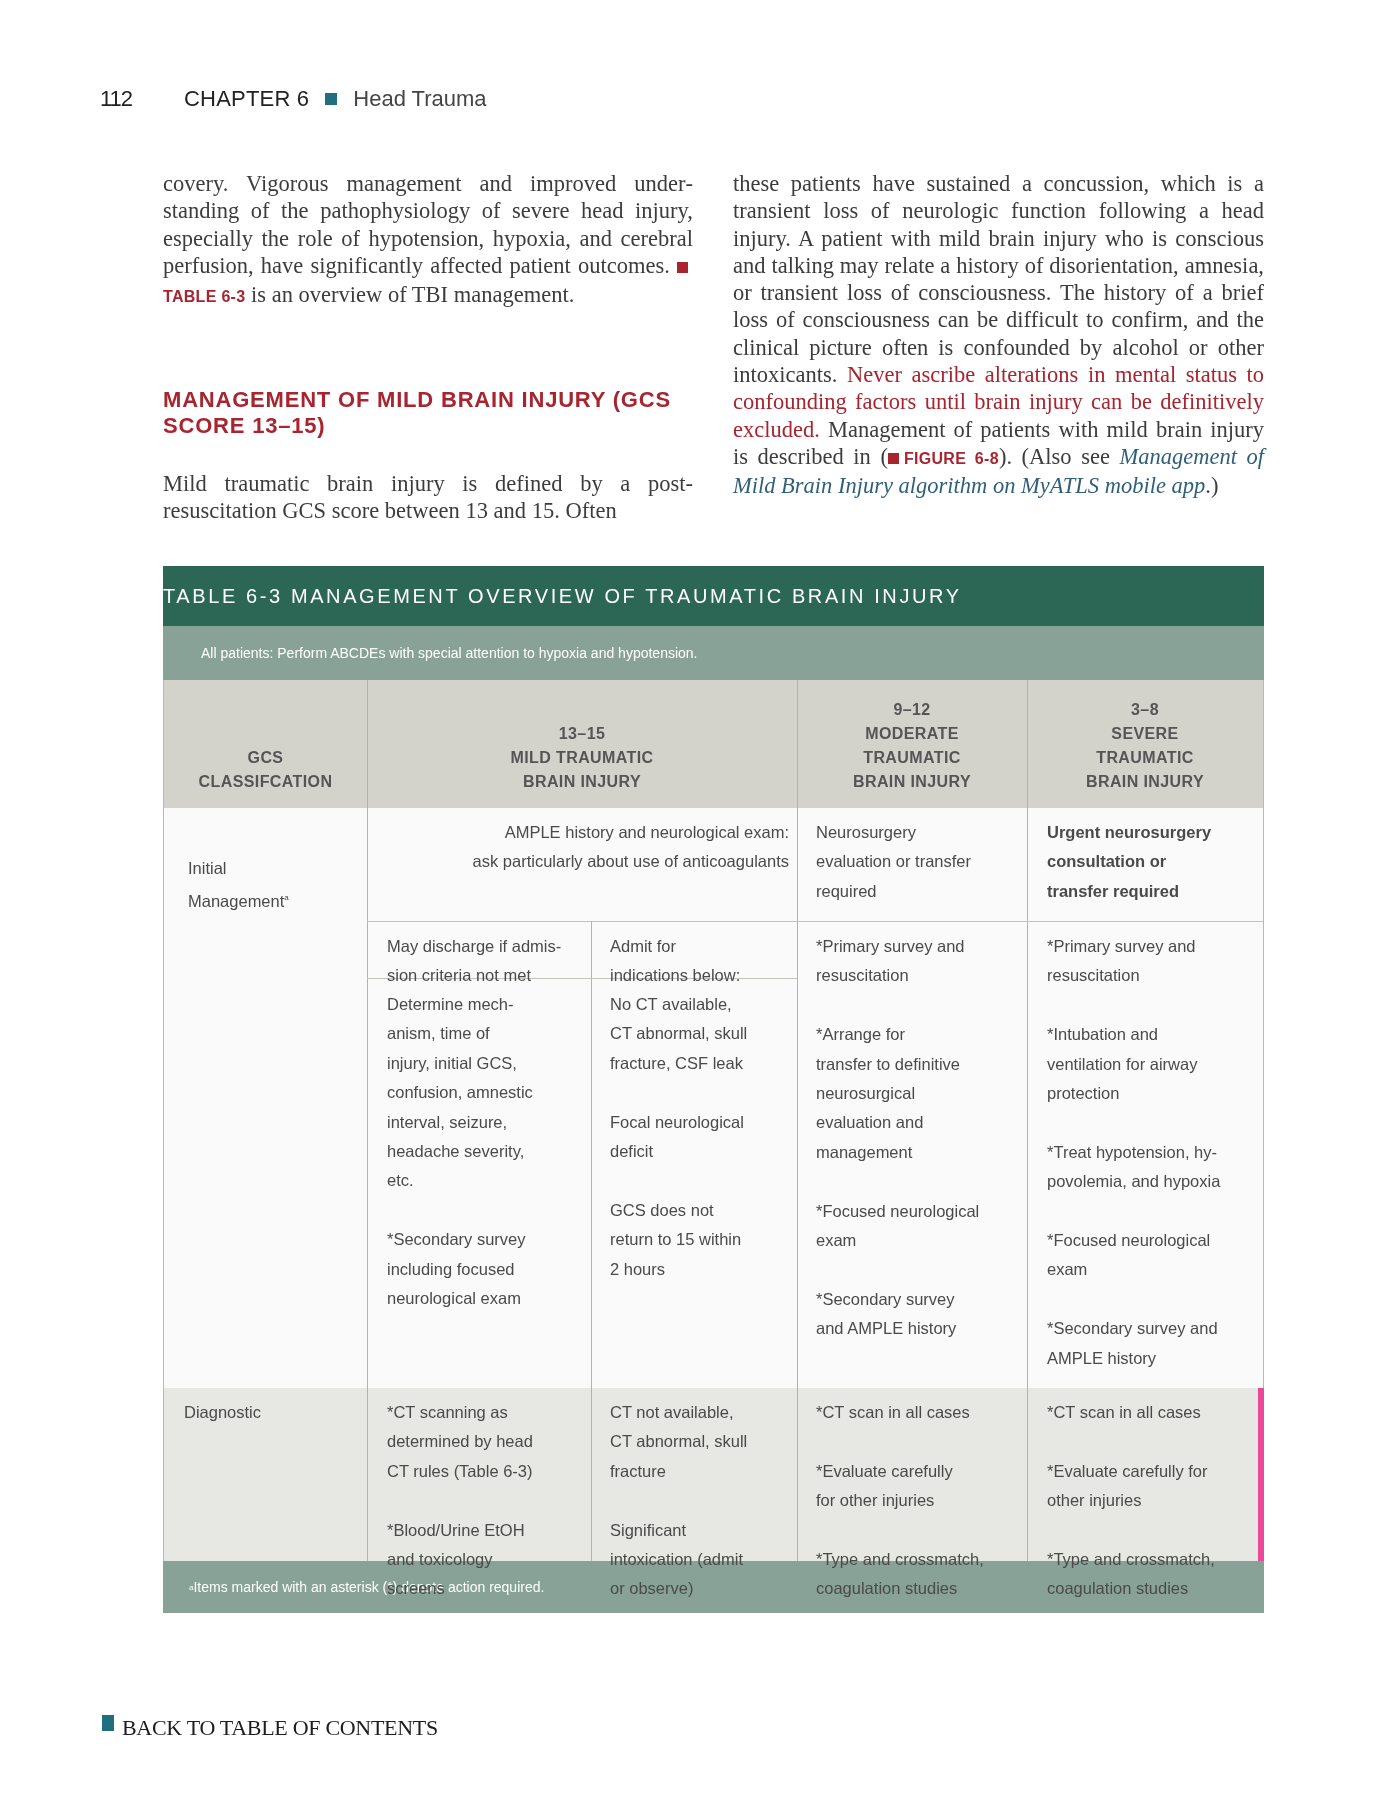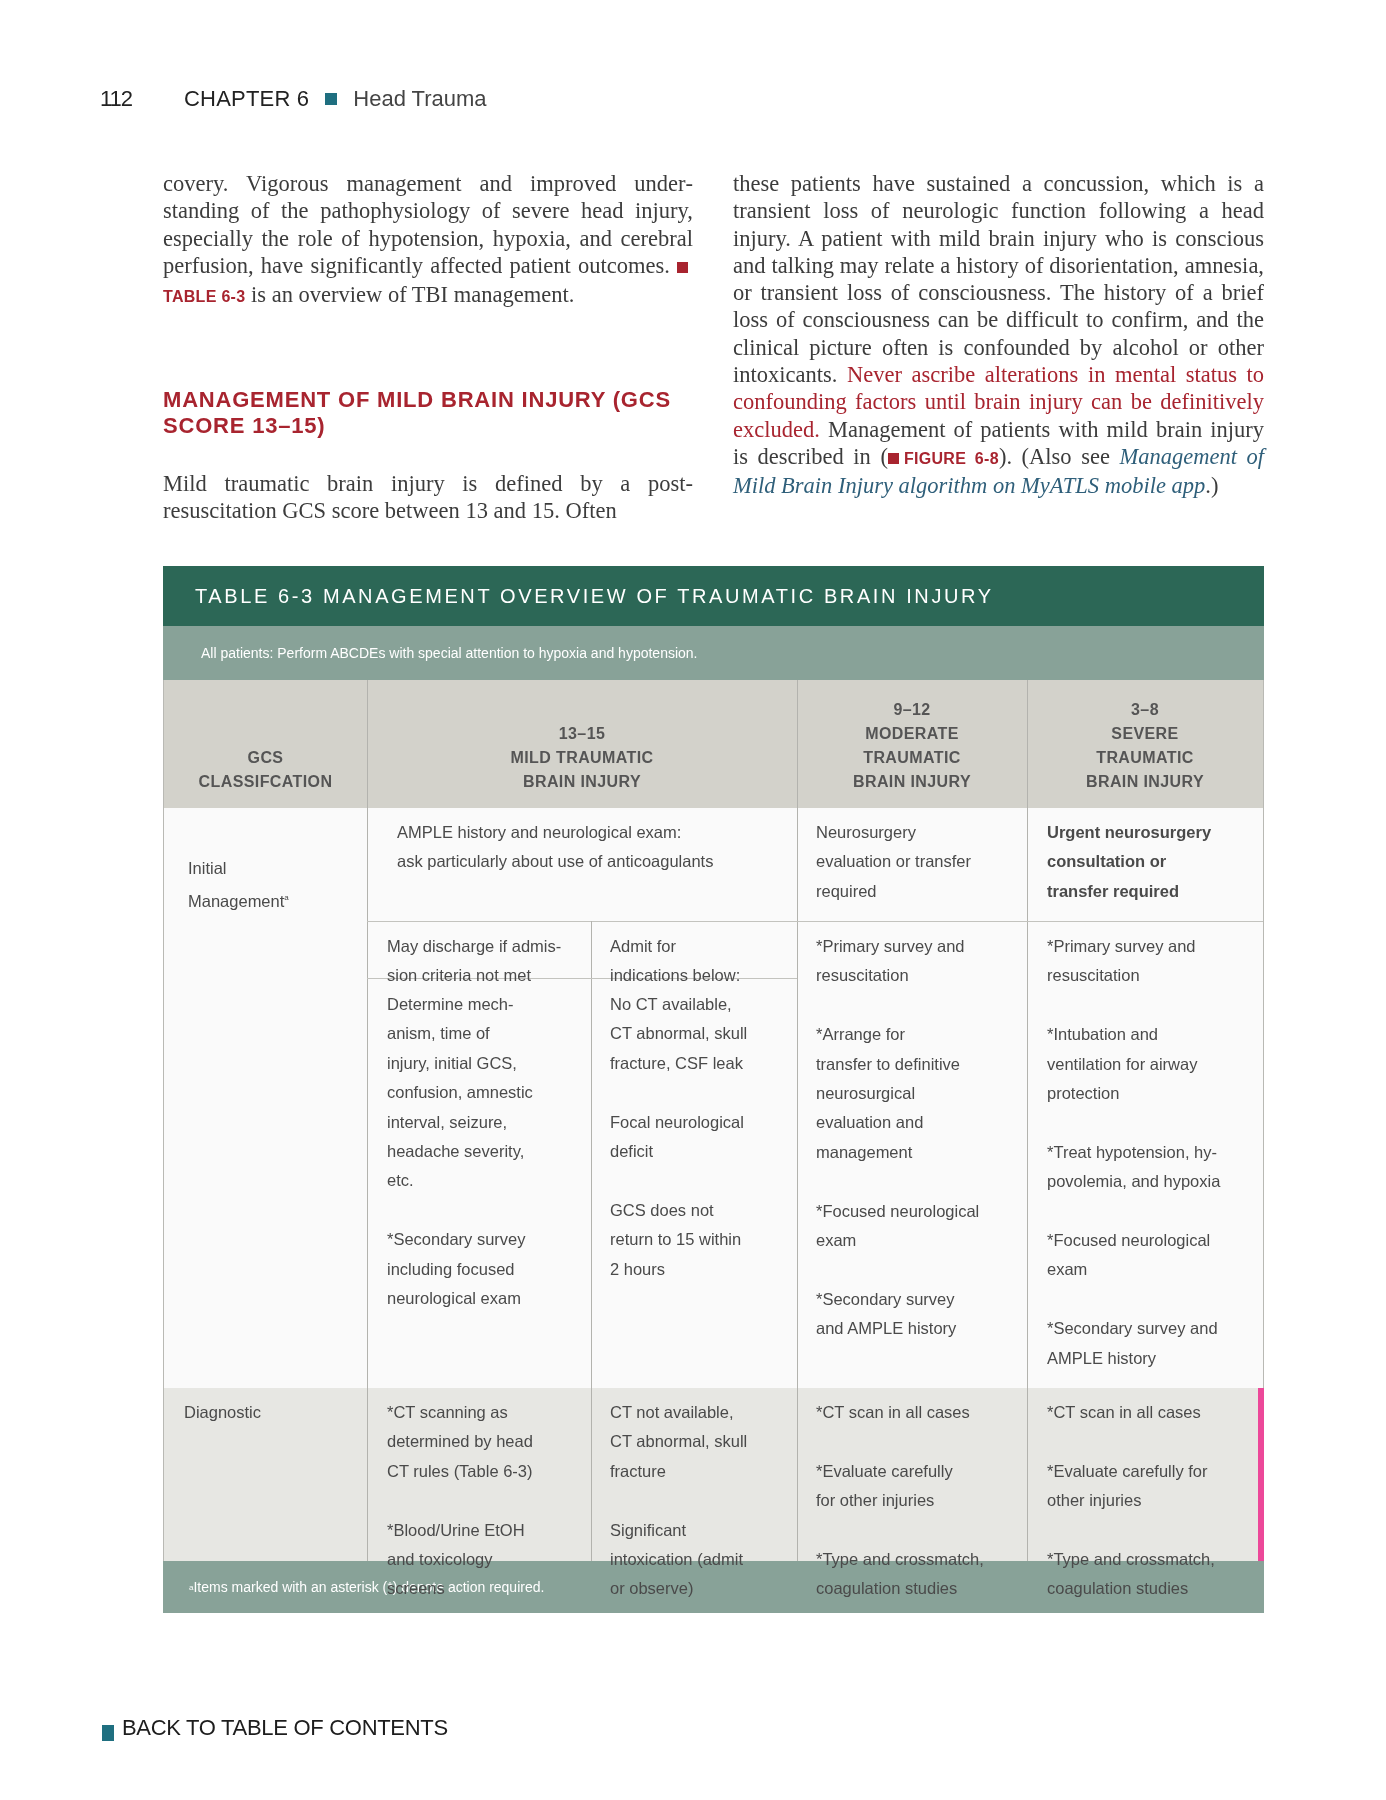--- a/index.html
+++ b/index.html
@@ -16,34 +16,34 @@
   .col-right { left:733px; top:170px; width:531px; }
   .col p { margin:0; }
   .red { color:#a8242f; }
   .ref { font-family:"Liberation Sans",sans-serif; font-weight:bold; font-size:16px; color:#a8242f; letter-spacing:0.3px; }
   .ref .rsq { display:inline-block; width:11px; height:11px; background:#a8242f; margin-right:5px; vertical-align:0px; }
   .link { color:#2f5f7a; font-style:italic; }
   .heading { position:absolute; left:163px; top:387px; width:530px; font-family:"Liberation Sans",sans-serif; font-weight:bold; font-size:22px; line-height:26px; color:#a8242f; letter-spacing:0.8px; }
   .para2 { position:absolute; left:163px; top:470px; width:530px; }
 
   .tbl { position:absolute; left:163px; top:566px; width:1101px; }
-  .tbl-title { height:60px; background:#2c6756; color:#fff; font-family:"Liberation Sans",sans-serif; font-size:20px; letter-spacing:2.6px; display:flex; align-items:center; padding-left:32px; box-sizing:border-box; }
+  .tbl-title { height:60px; background:#2c6756; color:#fff; font-family:"Liberation Sans",sans-serif; font-size:20px; letter-spacing:2.6px; display:flex; align-items:center; box-sizing:border-box; }
   .tbl-sub { height:54px; background:#88a298; color:#fff; font-family:"Liberation Sans",sans-serif; font-size:14px; display:flex; align-items:center; padding-left:38px; box-sizing:border-box; }
   .grid { position:relative; width:1101px; font-family:"Liberation Sans",sans-serif; font-size:16.5px; color:#4a4a4a; line-height:29.4px; }
   .hdr { height:128px; background:#d3d2cb; position:relative; border-left:1px solid #b9b9b4; border-right:1px solid #b9b9b4; box-sizing:border-box; }
   .hcell { position:absolute; top:0; bottom:0; display:flex; align-items:flex-end; justify-content:center; text-align:center; font-weight:bold; font-size:16px; line-height:24px; color:#555; padding-bottom:14px; box-sizing:border-box; letter-spacing:0.4px; }
   .vline { position:absolute; width:1px; background:#b3b3ae; }
   .hline { position:absolute; height:1px; background:#c3c3be; }
   .row-init { position:relative; height:580px; background:#fafafa; border-left:1px solid #b9b9b4; border-right:1px solid #b9b9b4; box-sizing:border-box; }
   .row-diag { position:relative; height:173px; background:#e7e7e3; border-left:1px solid #b9b9b4; border-right:6px solid #ec4899; box-sizing:border-box; }
   .cell { position:absolute; box-sizing:border-box; white-space:pre-line; }
   .tbl-foot { height:52px; background:#88a298; color:#fff; font-size:14px; display:flex; align-items:center; padding-left:26px; box-sizing:border-box; font-family:"Liberation Sans",sans-serif; }
   sup { font-size:8px; }
 
-  .back-toc { position:absolute; left:102px; top:1715px; font-family:Liberation Sans, sans-serif; font-size:22px; color:#1d1d1d; display:flex; align-items:flex-end; gap:8px; letter-spacing:-0.3px; cursor:pointer; }
+  .back-toc { position:absolute; left:102px; top:1715px; font-family:Liberation Serif, serif; font-size:22px; color:#1d1d1d; display:flex; align-items:flex-start; gap:8px; letter-spacing:-0.3px; cursor:pointer; }
   .back-toc .sq { width:12px; height:16px; }
 </style>
 </head>
 <body>
 
 <div class="page-num">112</div>
 <div class="running-head">
   <span class="chap">CHAPTER 6</span>
   <span class="sq"></span>
   <span class="sect">Head Trauma</span>
@@ -89,21 +89,21 @@
       <div class="hcell" style="left:863px;width:236px;white-space:pre-line;">3–8
 SEVERE
 TRAUMATIC
 BRAIN INJURY</div>
     </div>
 
     <div class="row-init">
       <div class="cell" style="left:24px;top:10px;width:180px;margin-top:36px;"><span>Initial
 Management</span><sup>a</sup></div>
       <div class="vline" style="left:203px;top:0;bottom:0;"></div>
-      <div class="cell" style="left:233px;top:10px;width:400px;">AMPLE history and neurological exam:
+      <div class="cell" style="left:225px;top:10px;width:400px;text-align:right;">AMPLE history and neurological exam:
 ask particularly about use of anticoagulants</div>
       <div class="vline" style="left:633px;top:0;bottom:0;"></div>
       <div class="cell" style="left:652px;top:10px;width:205px;">Neurosurgery
 evaluation or transfer
 required</div>
       <div class="vline" style="left:863px;top:0;bottom:0;"></div>
       <div class="cell" style="left:883px;top:10px;width:210px;font-weight:bold;">Urgent neurosurgery
 consultation or
 transfer required</div>
 

